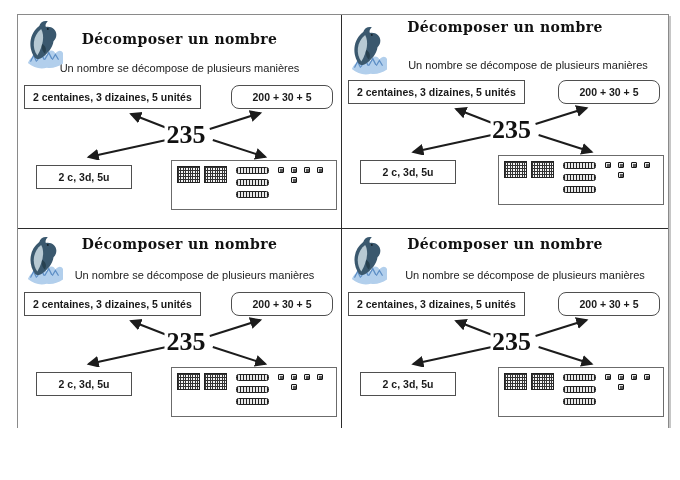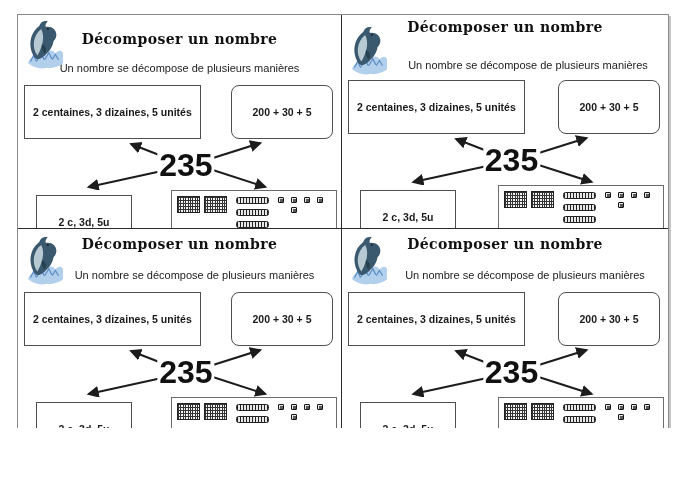--- a/index.html
+++ b/index.html
@@ -25,29 +25,29 @@
 
   .subtitle{margin:15px 0 0 0;text-align:center;font-size:11px;color:#222;}
   .card--tr .subtitle{margin-top:24px;padding-left:46px;}
   .card--bl .subtitle{margin-top:17px;padding-left:30px;}
   .card--br .subtitle{margin-top:17px;padding-left:40px;}
 
   .boxrow{display:flex;justify-content:space-between;align-items:stretch;
           margin:11px 8px 0 6px;}
   .card--tr .boxrow{margin-top:9px;}
   .wbox{border:1px solid #4f4f4f;background:#fff;font-weight:bold;font-size:10.5px;
-        padding:20px 8px;white-space:nowrap;display:flex;align-items:center;justify-content:center;}
+        padding:5px 8px;white-space:nowrap;display:flex;align-items:center;justify-content:center;}
   .box-words{min-width:150px;}
   .box-sum{min-width:84px;border-radius:8px;}
 
   .arrowzone{position:relative;height:50px;margin-top:1px;}
   .arrows{position:absolute;left:0;top:0;width:100%;height:100%;}
   .number{position:absolute;left:52%;top:50%;transform:translate(-50%,-50%);
-          font-family:Liberation Sans, sans-serif;font-weight:bold;
-          font-size:32px;color:#111;background:#fff;padding:0 2px;line-height:1;}
+          font-family:Liberation Serif, serif;font-weight:bold;
+          font-size:26px;color:#111;background:#fff;padding:0 2px;line-height:1;}
 
   .bottomrow{display:flex;justify-content:space-between;align-items:flex-start;
              margin:0 4px 0 18px;gap:20px;}
   .box-abbrev{min-width:78px;margin-top:5px;}
 
   .blocksbox{width:166px;height:50px;border:1px solid #6b6b6b;background:#fff;
              box-sizing:border-box;display:flex;align-items:flex-start;
              padding:5px 5px 0 5px;gap:9px;}
   .flats{display:flex;gap:4px;}
   .flat{width:21px;height:15px;border:1px solid #222;background-color:#f4f4f4;

